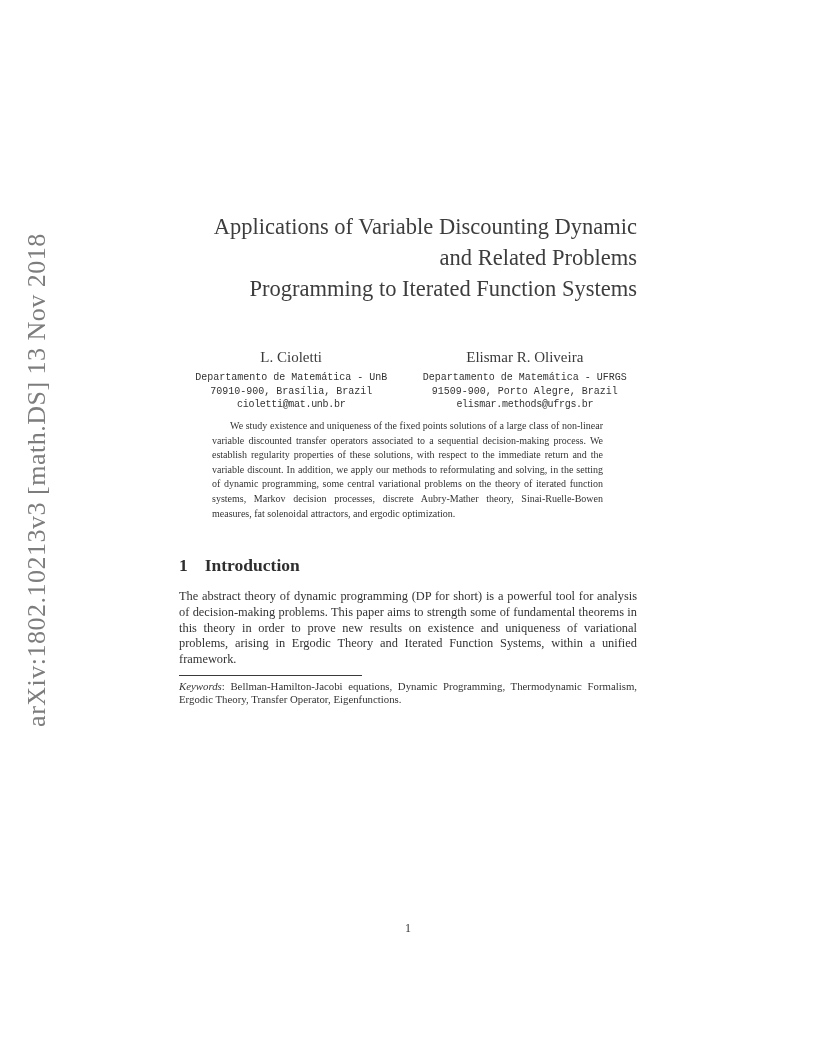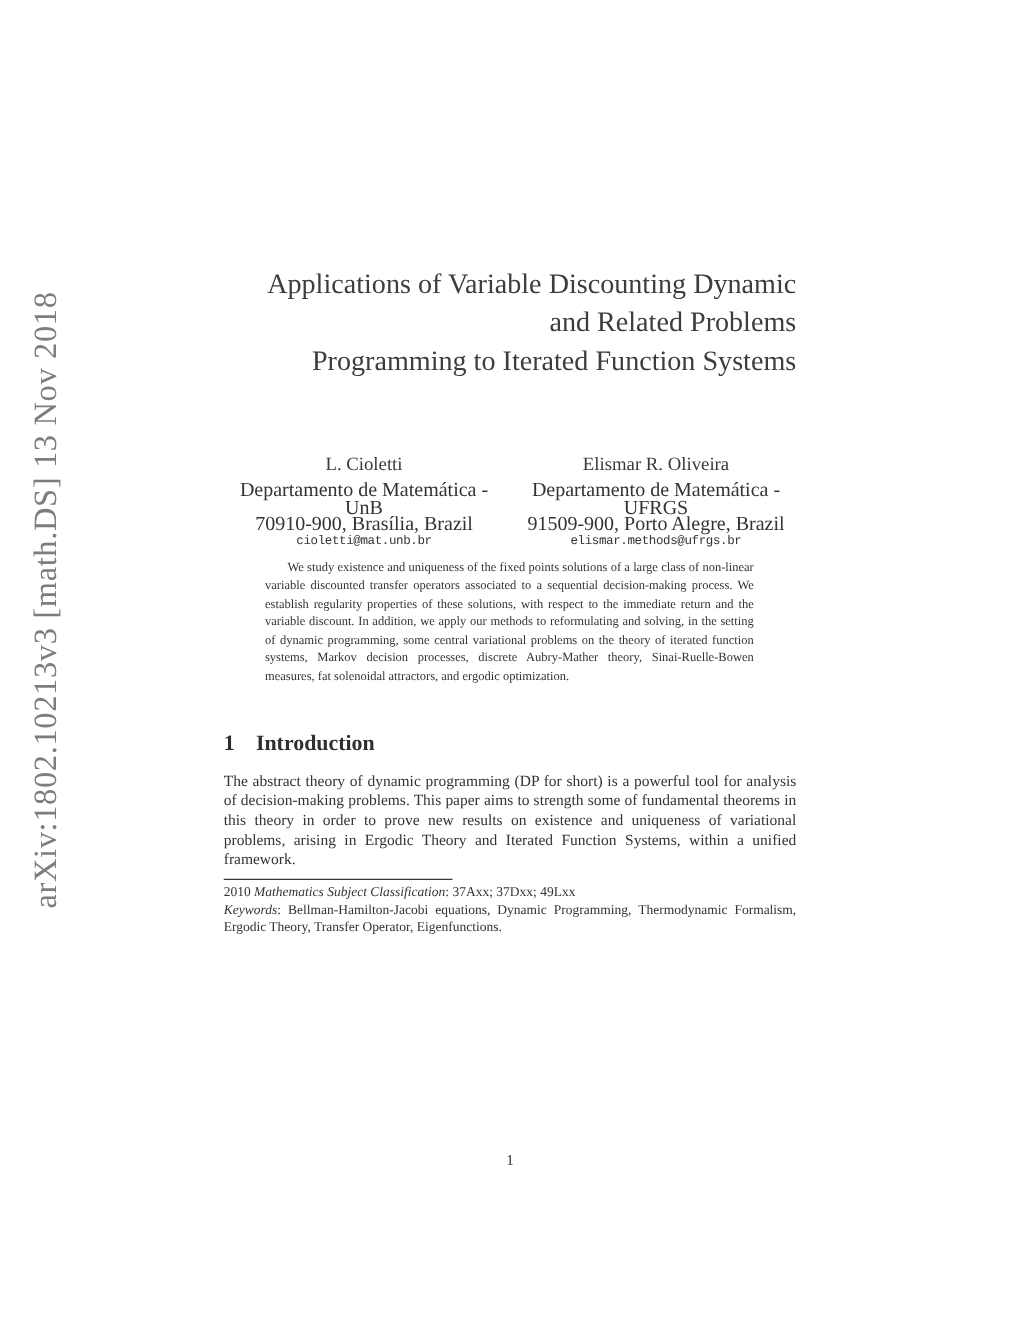--- a/index.html
+++ b/index.html
@@ -42,30 +42,30 @@
   }
   .authors {
     margin-top: 45px;
     display: flex;
     flex-direction: row;
     justify-content: space-between;
   }
   .author-col {
     width: 49%;
     text-align: center;
-    margin-top: 15px;
   }
   .author-name {
     font-size: 15px;
     margin-bottom: 5px;
     color: #3a3a3a;
   }
   .author-line {
-    font-size: 16px;
+    font-size: 10px;
     line-height: 13.5px;
+    font-family: Liberation Mono, monospace;
   }
   .author-email {
     font-family: "Liberation Mono", monospace;
     font-size: 10px;
     line-height: 14px;
     letter-spacing: -0.3px;
   }
   .abstract-heading {
     margin-top: 35px;
     text-align: center;
@@ -156,19 +156,18 @@
 
   <div class="section-heading">
     <span class="section-number">1</span>
     <span>Introduction</span>
   </div>
 
   <div class="section-paragraph">The abstract theory of dynamic programming (DP for short) is a powerful tool for analysis of decision-making problems. This paper aims to strength some of fundamental theorems in this theory in order to prove new results on existence and uniqueness of variational problems, arising in Ergodic Theory and Iterated Function Systems, within a unified framework.</div>
 
   <div class="footnote">
     <div class="footnote-rule"></div>
-    <div class="footnote-text"><span>2010 </span><span class="it">Mathematics Subject Classification</span><span>: 37Axx; 37Dxx; 49Lxx</span></div>
     <div class="footnote-text"><span class="it">Keywords</span><span>: Bellman-Hamilton-Jacobi equations, Dynamic Programming, Thermodynamic Formalism, Ergodic Theory, Transfer Operator, Eigenfunctions.</span></div>
   </div>
 
 </div>
 
 <div class="page-number">1</div>
 
 </body></html>

